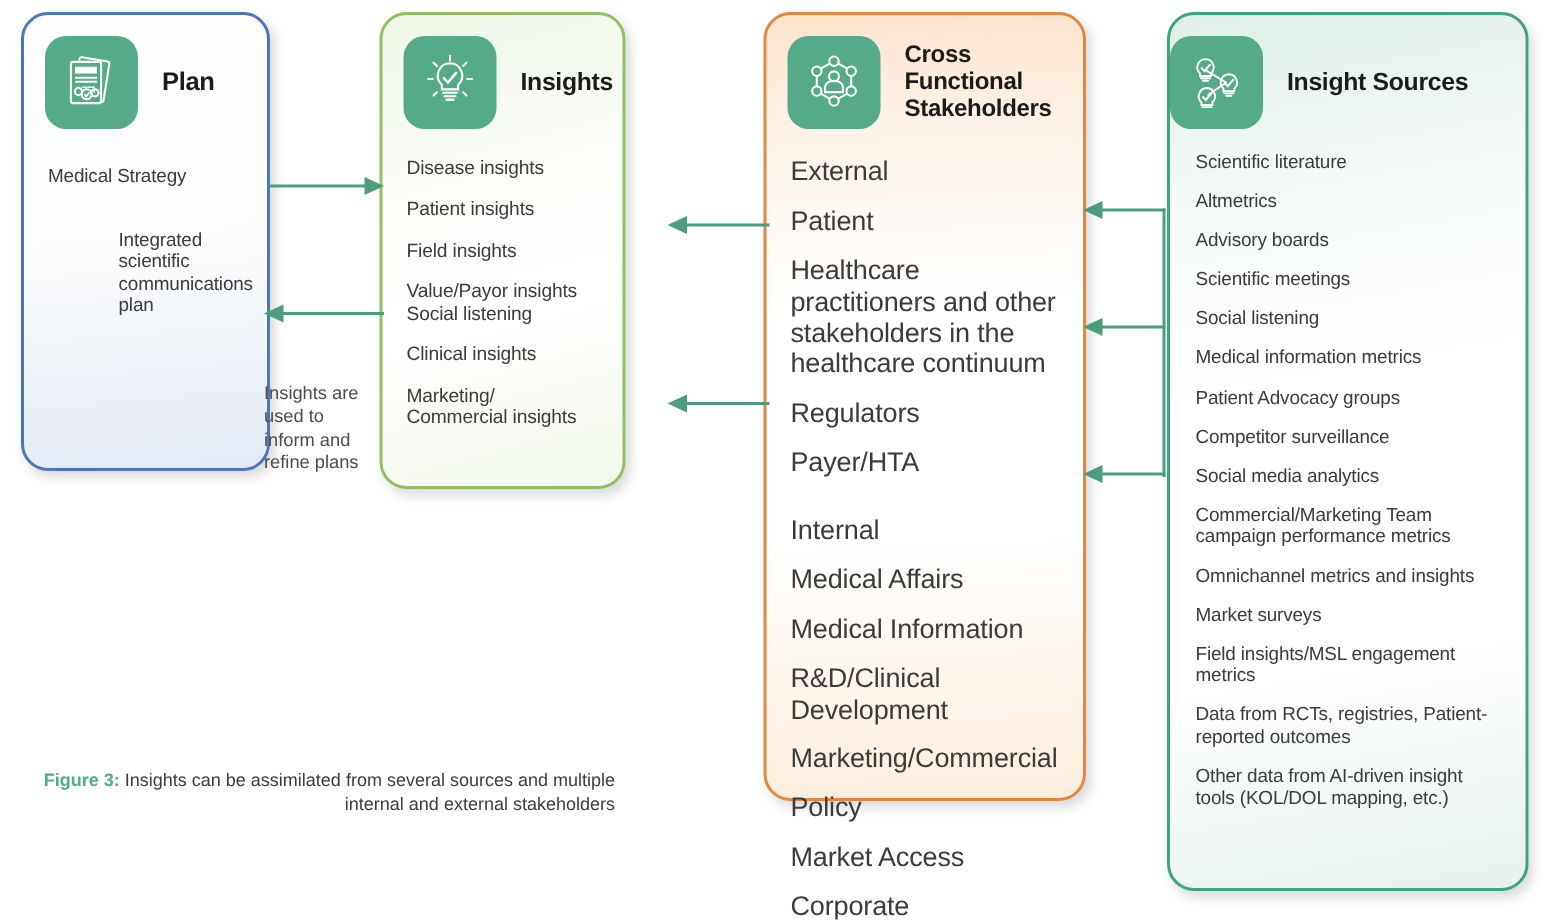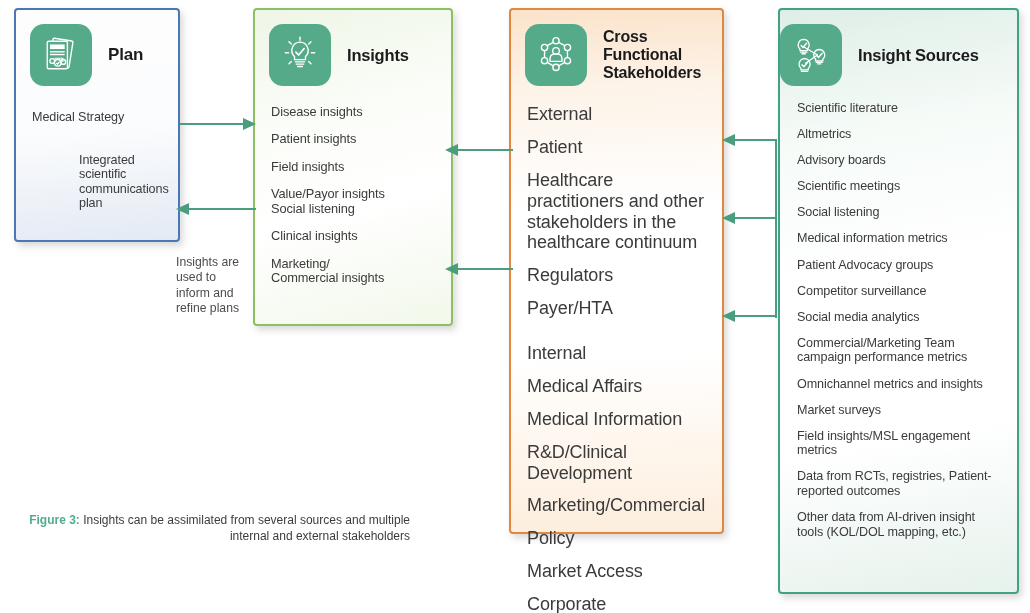--- a/index.html
+++ b/index.html
@@ -7,21 +7,21 @@
     width: 1030px; height: 613px;
     background: #ffffff;
     font-family: "Liberation Sans", sans-serif;
     overflow: hidden;
   }
   #canvas { position: relative; width: 1030px; height: 613px; }
 
   
   .card {
     position: absolute;
-    border-radius: 4px;
+    border-radius: 18px;
     border: 2.5px solid #888;
     box-shadow: 3px 4px 7px rgba(120,120,120,0.28);
   }
   .card-head {
     position: relative;
     display: flex;
     align-items: center;
     padding: 14px 12px 0 14px;
   }
   .card-icon {
@@ -43,31 +43,31 @@
     padding: 0 12px 0 16px;
     color: #3b3b3b;
   }
   .card-list .li {
     line-height: 1.16;
     letter-spacing: -0.1px;
   }
 
   
   #plan {
-    left: 14px; top: 8px; width: 166px; height: 234px;
+    left: 14px; top: 8px; width: 166px; height: 306px;
     border-color: #4b77b5;
     background: linear-gradient(175deg, #fdfdfe 0%, #fbfcfd 52%, #e3eaf4 100%);
   }
   #plan .card-title { font-size: 17px; }
   #plan .card-list { margin-top: 24px; font-size: 12.6px; }
   #plan .card-list .li + .li { margin-top: 28px; margin-left: 47px; }
 
   
   #insights {
-    left: 253px; top: 8px; width: 200px; height: 318px;
+    left: 253px; top: 8px; width: 164px; height: 318px;
     border-color: #8cc063;
     background: linear-gradient(165deg, #eef6e6 0%, #fbfdf8 34%, #ffffff 62%, #f2f8ea 100%);
   }
   #insights .card-list { margin-top: 19px; font-size: 12.8px; }
   #insights .card-list .li + .li { margin-top: 12.5px; }
 
   
   #crossfn {
     left: 509px; top: 8px; width: 215px; height: 526px;
     border-color: #e2873f;

